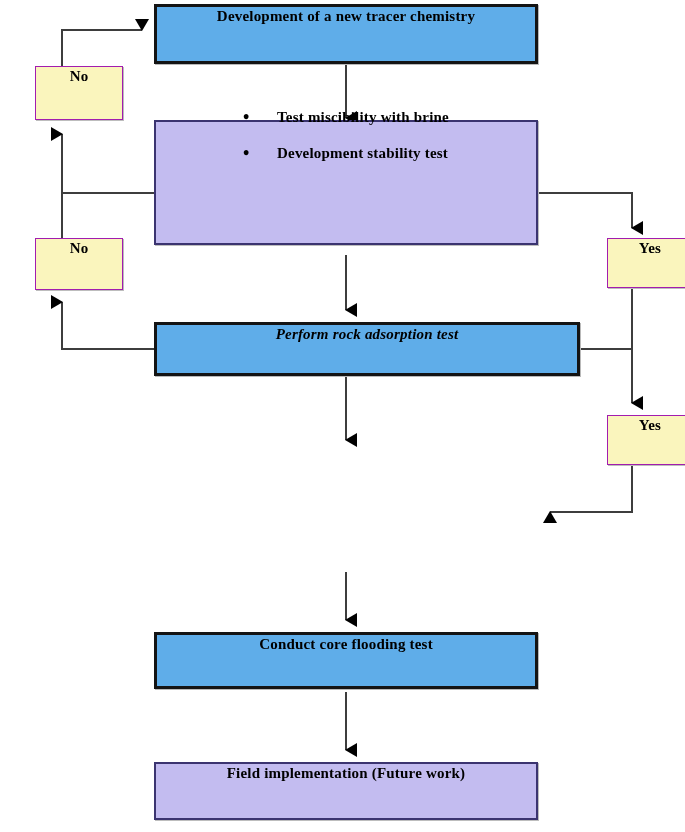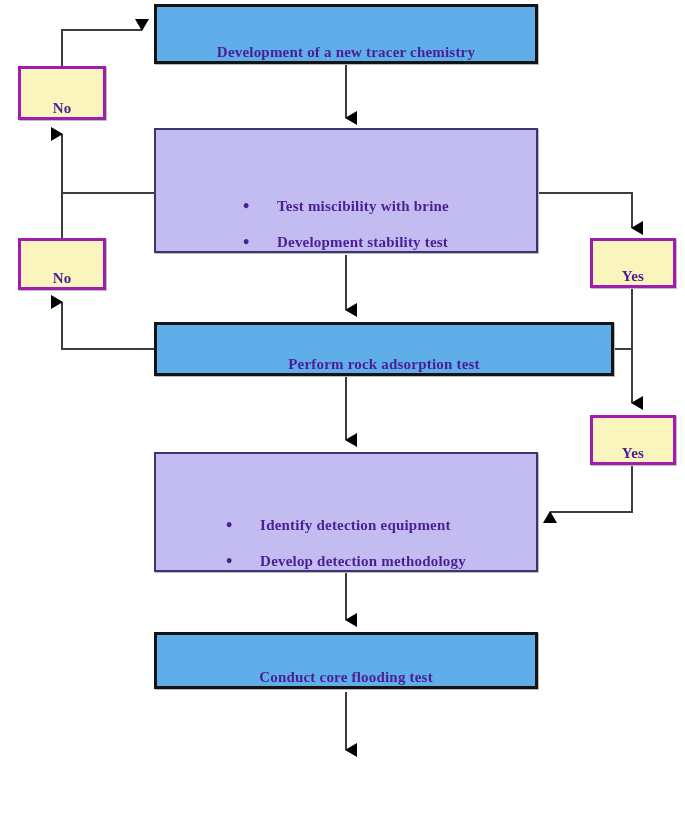--- a/index.html
+++ b/index.html
@@ -24,41 +24,42 @@
     width: 685px;
     height: 832px;
     pointer-events: none;
   }
   .node {
     position: absolute;
     box-sizing: border-box;
     display: flex;
     flex-direction: column;
     align-items: center;
-    justify-content: flex-end;
+    justify-content: flex-start;
     text-align: center;
     font-weight: bold;
-    color: #4c1d95;
+    color: #000000;
     letter-spacing: 0.2px;
     z-index: 2;
   }
   .node.blue {
     background: #5fade9;
     border: 3px solid #141414;
     box-shadow: 1px 1px 0 #b9b9b9;
   }
   .node.purple {
     background: #c3bcf0;
     border: 2px solid #3b3470;
     box-shadow: 1px 1px 0 #bdbdbd;
   }
   .node.yellow {
     background: #faf5bd;
-    border: 3px solid #a21caf;
+    border: 1px solid #a21caf;
     box-shadow: 1px 1px 0 #bdbdbd;
+    margin-left: 17px;
   }
   .node .title {
     font-size: 15px;
     font-weight: bold;
     line-height: 1.2;
   }
   .node.yellow .title {
     font-size: 15px;
   }
   .bullets {
@@ -159,42 +160,39 @@
 
     <g>
       <path d="M632,465 L632,512 L550,512" stroke="#3d3d3d" stroke-width="2" fill="none" marker-end="url(#arrowLeft)"></path>
     </g>
   </svg>
 
   <div class="node blue" style="left:154px; top:4px; width:384px; height:60px;">
     <div class="title">Development of a new tracer chemistry</div>
   </div>
 
-  <div class="node purple" style="left:154px; top:128px; width:384px; height:125px;">
+  <div class="node purple" style="left:154px; top:120px; width:384px; height:125px;">
     <ul class="bullets" style="margin-top:-14px;">
       <li>Test miscibility with brine</li>
       <li>Development stability test</li>
     </ul>
   </div>
 
-  <div class="node blue" style="left:154px; top:322px; width:460px; height:54px;">
+  <div class="node blue" style="left:154px; top:322px; width:426px; height:54px;font-style:italic;">
     <div class="title">Perform rock adsorption test</div>
   </div>
 
-  <div class="node purple" style="left:154px; top:452px; width:384px; height:120px;">
-    <ul class="bullets" style="margin-top:-16px;">
-      <li>Identify detection equipment</li>
-      <li>Develop detection methodology</li>
-    </ul>
-  </div>
 
   <div class="node blue" style="left:154px; top:632px; width:384px; height:57px;">
     <div class="title">Conduct core flooding test</div>
   </div>
 
+  <div class="node purple" style="left:154px; top:762px; width:384px; height:58px;">
+    <div class="title">Field implementation (Future work)</div>
+  </div>
 
   <div class="node yellow" style="left:18px; top:66px; width:88px; height:54px;">
     <div class="title">No</div>
   </div>
 
   <div class="node yellow" style="left:18px; top:238px; width:88px; height:52px;">
     <div class="title">No</div>
   </div>
 
   <div class="node yellow" style="left:590px; top:238px; width:86px; height:50px;">

